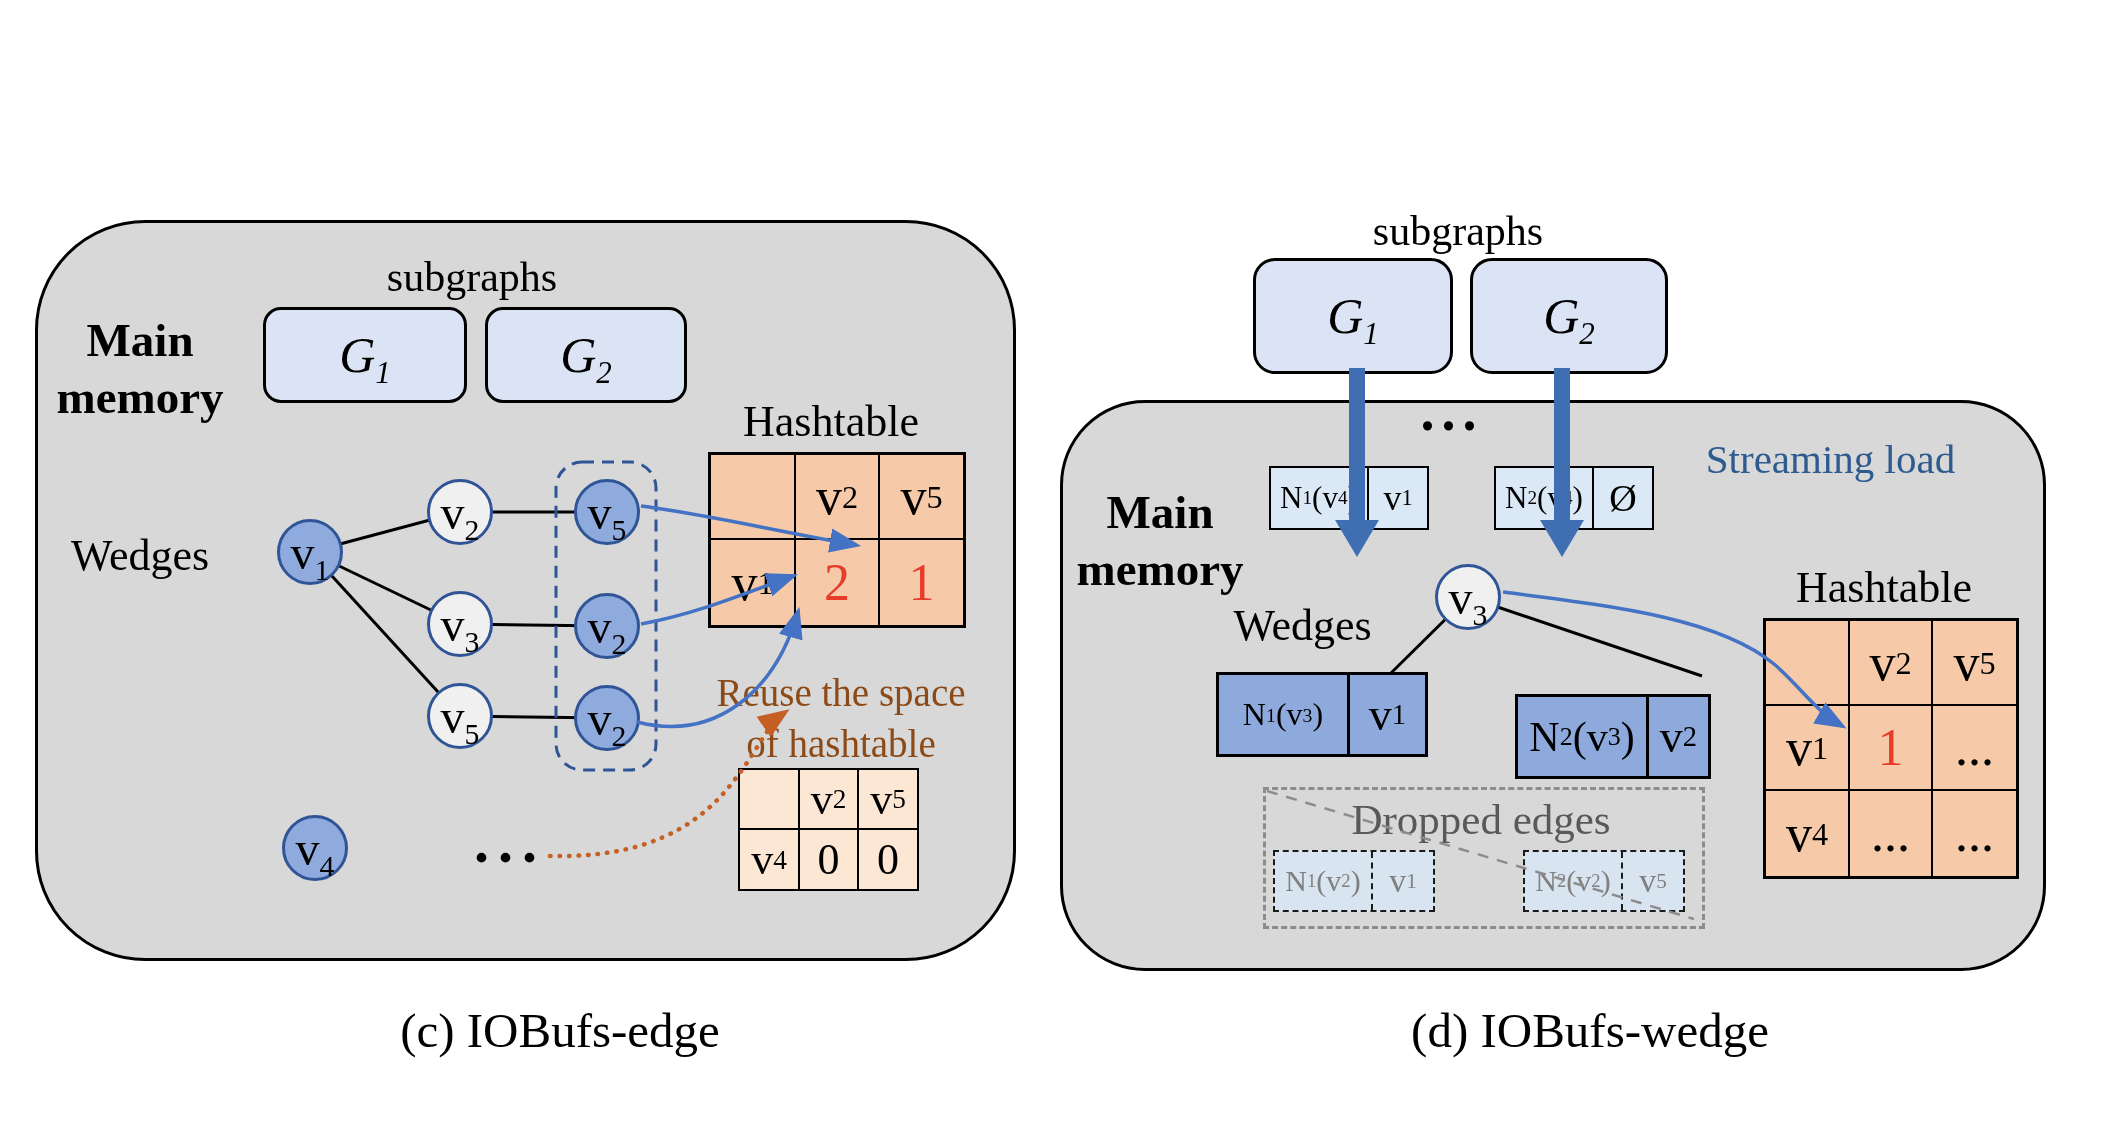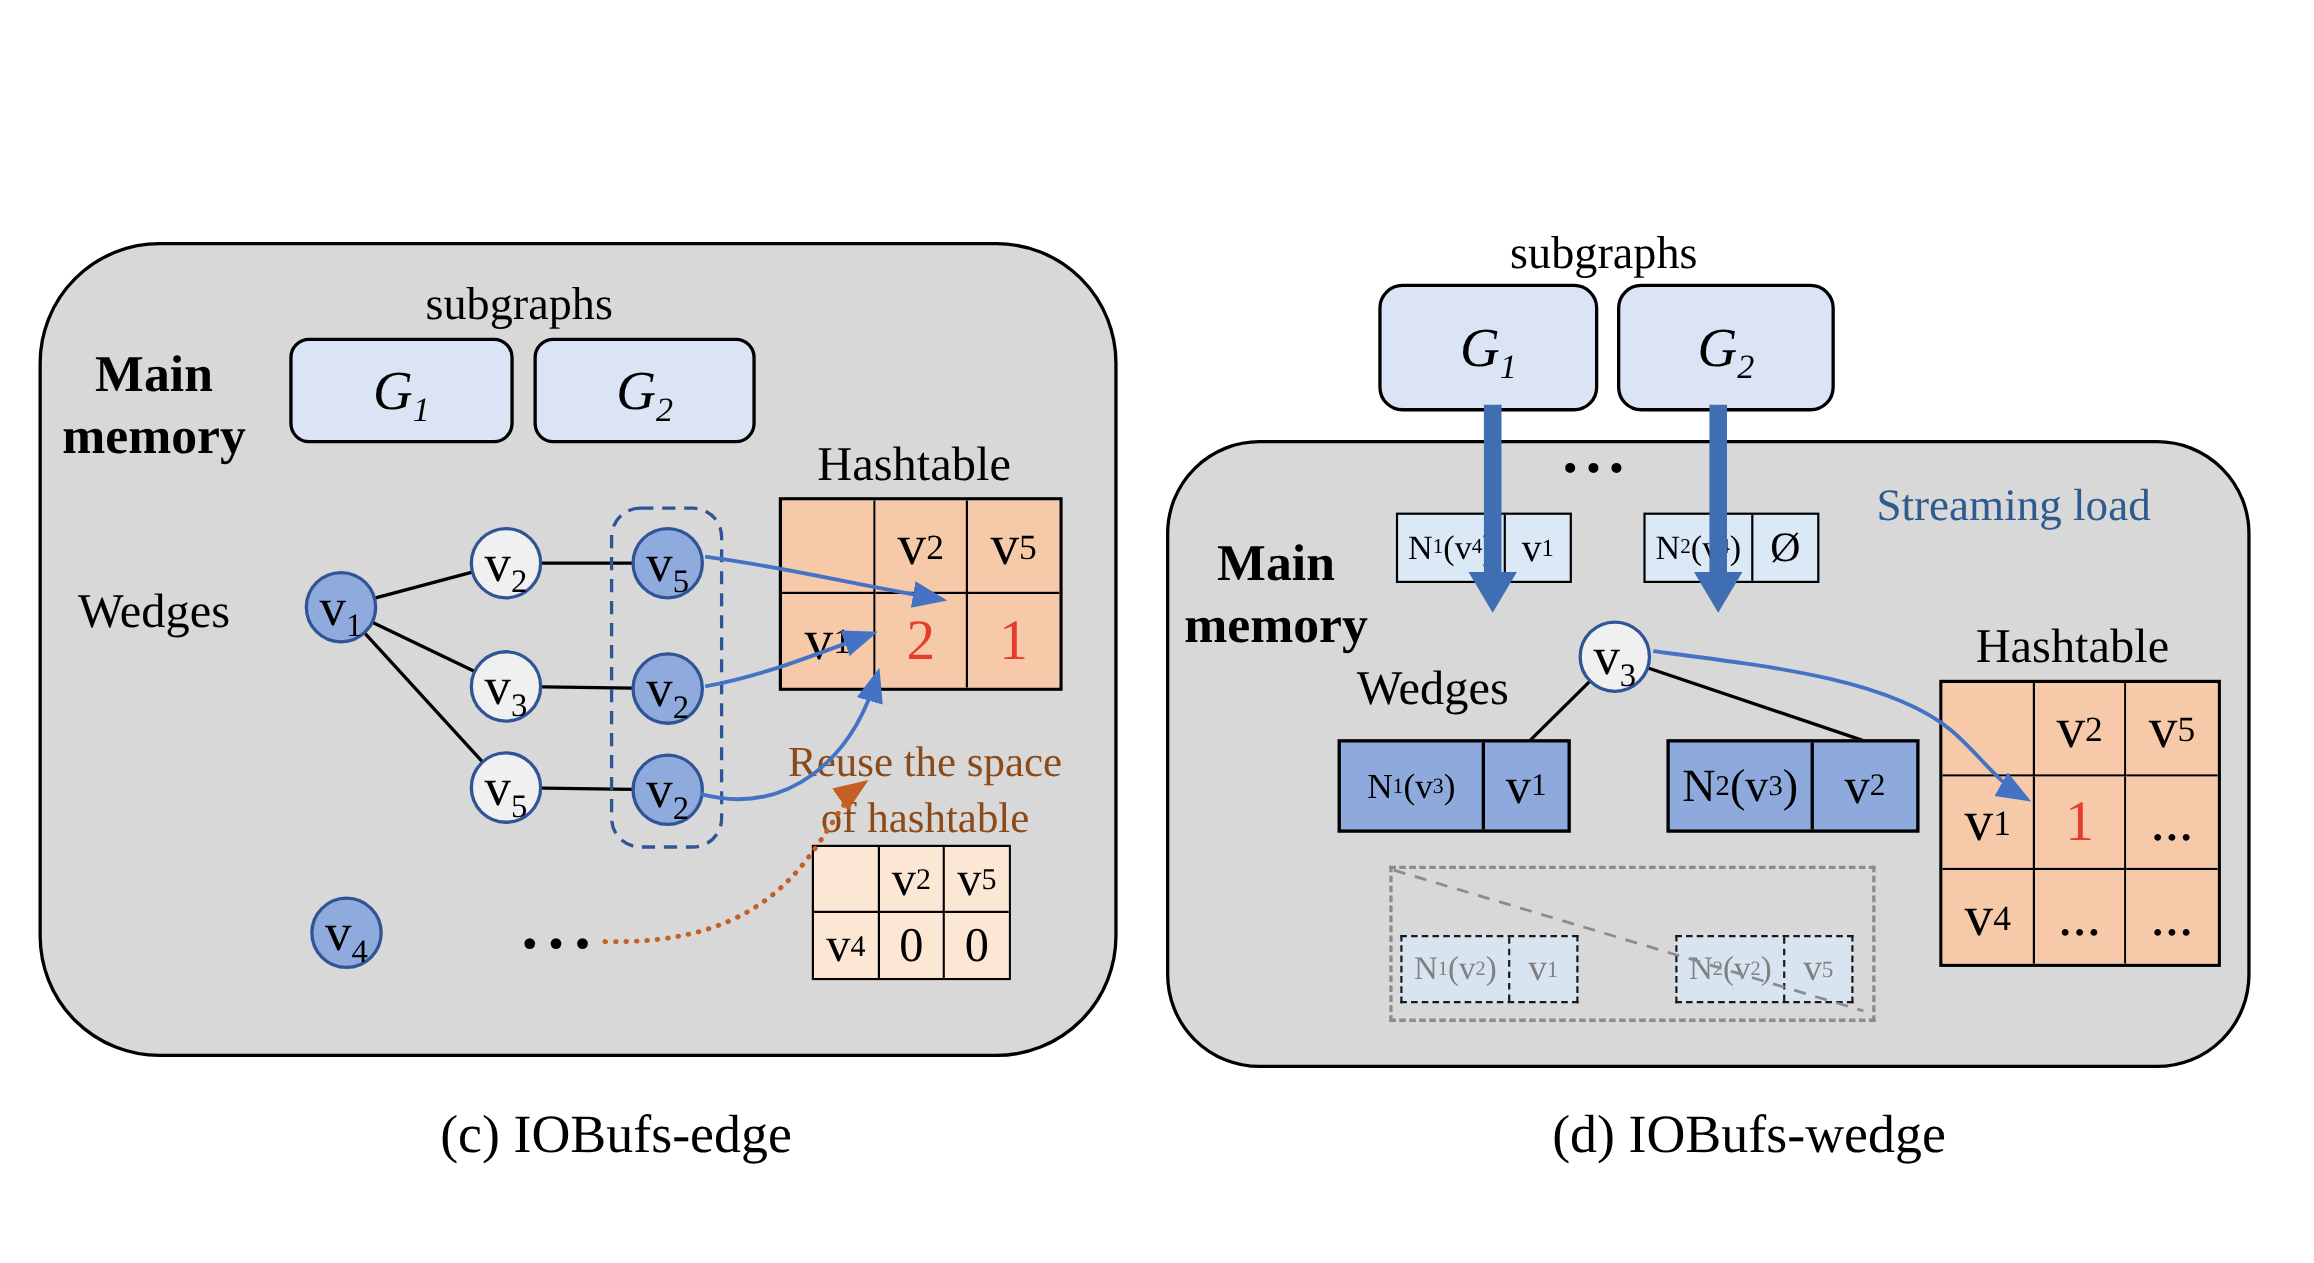--- a/index.html
+++ b/index.html
@@ -174,40 +174,41 @@
   <div class="node light" style="left:1435px;top:564px;">
     <span>v<sub>3</sub></span>
   </div>
 
   <div class="lbl" style="left:1200px;top:600px;width:205px;font-size:44px;">Wedges</div>
 
   <div class="pairbox wbox" style="left:1216px;top:672px;width:212px;height:85px;">
     <div class="cell" style="width:128px;font-size:32px;">N<sub>1</sub>(v<sub>3</sub>)</div>
     <div class="cell" style="flex:1;font-size:46px;">v<sub>1</sub></div>
   </div>
-  <div class="pairbox wbox" style="left:1515px;top:672px;width:230px;height:85px;justify-content:space-between;">
+  <div class="pairbox wbox" style="left:1515px;top:694px;width:196px;height:85px;justify-content:space-between;">
     <div class="cell" style="width:128px;font-size:42px;">N<sub>2</sub>(v<sub>3</sub>)</div>
     <div class="cell" style="flex:1;font-size:46px;">v<sub>2</sub></div>
   </div>
 
   <div class="lbl" style="left:1770px;top:562px;width:228px;font-size:44px;">Hashtable</div>
 
   <div class="tbl c3 r3 peach" style="left:1763px;top:618px;width:250px;height:255px;grid-template-columns:84px 83px 83px;grid-template-rows:85px 85px 85px;font-size:52px;">
     <div></div>
     <div>v<sub>2</sub></div>
     <div>v<sub>5</sub></div>
     <div>v<sub>1</sub></div>
     <div class="red">1</div>
     <div>...</div>
     <div>v<sub>4</sub></div>
     <div>...</div>
     <div>...</div>
   </div>
 
   <div class="dropped-frame" style="left:1263px;top:787px;width:436px;height:136px;"></div>
+  <div class="lbl graytxt" style="left:1300px;top:794px;width:362px;font-size:43px;">Dropped edges</div>
 
   <div class="pairbox dbox" style="left:1273px;top:850px;width:162px;height:62px;">
     <div class="cell" style="width:96px;font-size:30px;">N<sub>1</sub>(v<sub>2</sub>)</div>
     <div class="cell" style="flex:1;font-size:34px;">v<sub>1</sub></div>
   </div>
   <div class="pairbox dbox" style="left:1523px;top:850px;width:162px;height:62px;">
     <div class="cell" style="width:96px;font-size:30px;">N<sub>2</sub>(v<sub>2</sub>)</div>
     <div class="cell" style="flex:1;font-size:34px;">v<sub>5</sub></div>
   </div>
 

